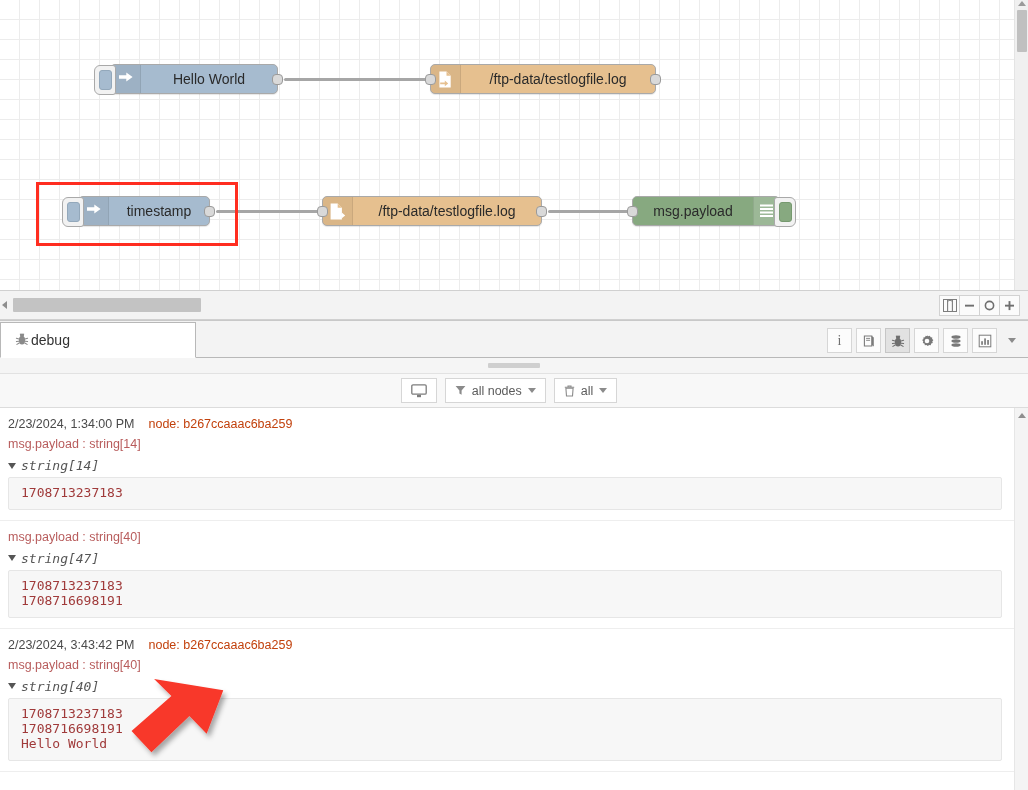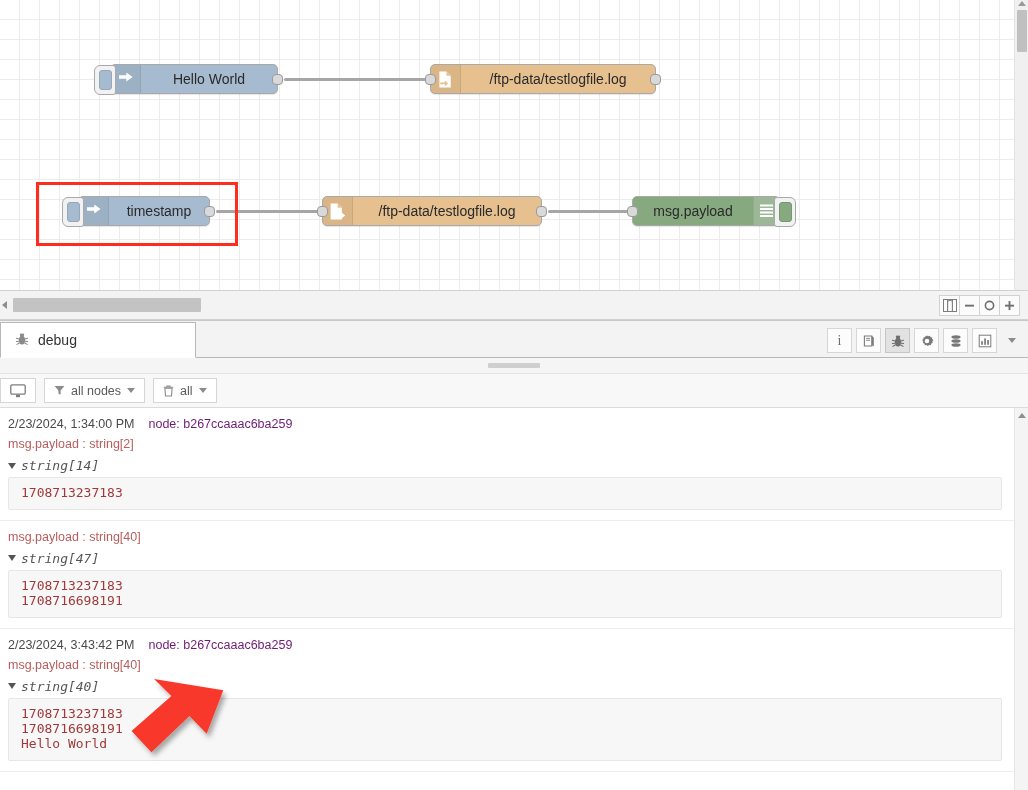--- a/index.html
+++ b/index.html
@@ -175,21 +175,21 @@
   }
   .tab {
     height: 36px;
     min-width: 196px;
     background: #ffffff;
     border: 1px solid #b8b8b8;
     border-bottom: 1px solid #ffffff;
     display: flex; align-items: center;
     padding: 0 14px;
     font-size: 14px; color: #333;
-    gap: 9px;
+    gap: 2px;
     margin-bottom: -1px;
   }
   .tab-icons {
     position: absolute; right: 6px; top: 7px;
     display: flex; align-items: center; gap: 0;
   }
   .ti-btn {
     width: 25px; height: 25px;
     border: 1px solid #d6d6d6;
     background: #fcfcfc;
@@ -213,21 +213,21 @@
   }
   .panel-resizer .grip {
     width: 52px; height: 5px; background: #cfcfcf; border-radius: 1px;
   }
 
   
   .debug-toolbar {
     height: 34px; width: 100%;
     background: #f8f8f8;
     border-bottom: 1px solid #dcdcdc;
-    display: flex; align-items: center; justify-content: flex-start;
+    display: flex; align-items: center; justify-content: center;
     padding-right: 10px; gap: 8px;
   }
   .dt-btn {
     height: 25px; min-width: 34px;
     border: 1px solid #d6d6d6; background: #ffffff;
     display: flex; align-items: center; justify-content: center;
     color: #7d7d7d; font-size: 12.5px; gap: 6px; padding: 0 9px;
   }
   .dt-btn .lbl { color: #5b5b5b; }
   .caret-dn {
@@ -253,21 +253,21 @@
     width: 0; height: 0;
     border-left: 4px solid transparent; border-right: 4px solid transparent;
     border-bottom: 5px solid #8f8f8f;
   }
   .msg {
     border-bottom: 1px solid #eeeeee;
     padding: 9px 12px 10px 8px;
     width: 1014px;
   }
   .msg-meta { font-size: 12.5px; color: #4a4a4a; margin-bottom: 6px; }
-  .msg-meta .node-id { margin-left: 14px; color: #701a75; }
+  .msg-meta .node-id { margin-left: 14px; color: #c2410c; }
   .msg-topic { font-size: 12.5px; color: #b85c5c; margin-bottom: 7px; }
   .msg-type {
     font-family: "DejaVu Sans Mono", monospace;
     font-size: 13px; font-style: italic; color: #555;
     display: flex; align-items: center; gap: 5px;
     margin-bottom: 4px;
   }
   .tri {
     width: 0; height: 0;
     border-left: 4.5px solid transparent; border-right: 4.5px solid transparent;
@@ -496,21 +496,21 @@
         <span class="caret-dn"></span>
       </div>
     </div>
 
     <div class="debug-list">
 
       <div class="msg">
         <div class="msg-meta">
           <span>2/23/2024, 1:34:00 PM</span><span class="node-id">node: b267ccaaac6ba259</span>
         </div>
-        <div class="msg-topic">msg.payload : string[2]</div>
+        <div class="msg-topic">msg.payload : string[14]</div>
         <div class="msg-type">
           <span class="tri"></span>
           <span>string[14]</span>
         </div>
         <div class="msg-body">1708713237183</div>
       </div>
 
       <div class="msg">
         <div class="msg-topic">msg.payload : string[40]</div>
         <div class="msg-type">

